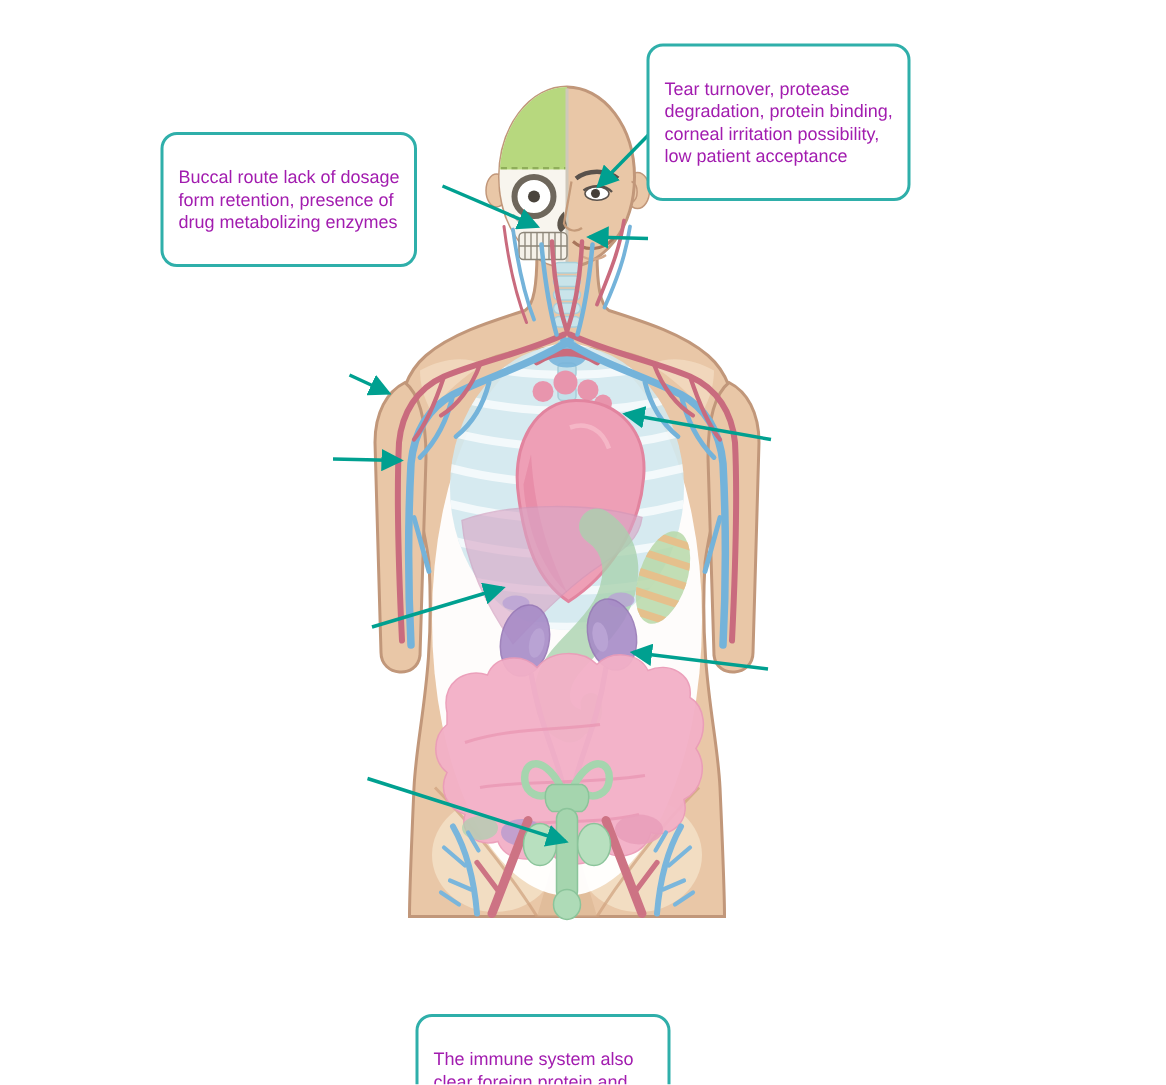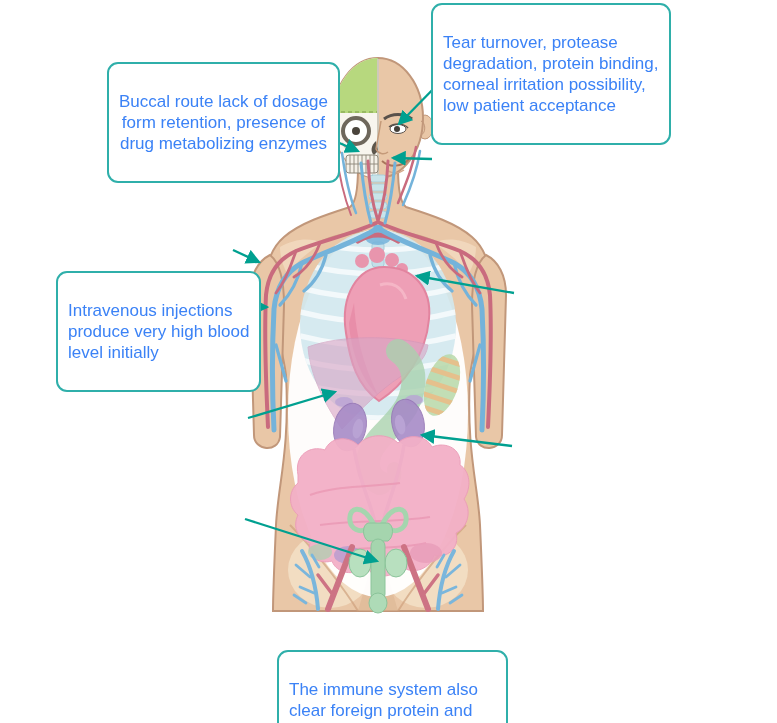--- a/index.html
+++ b/index.html
@@ -5,32 +5,33 @@
   html,body{margin:0;padding:0;background:#fff;}
   .scene{position:relative;width:777px;height:723px;background:#ffffff;overflow:hidden;
          font-family:"Liberation Sans","DejaVu Sans",sans-serif;}
   .layer{position:absolute;left:0;top:0;}
   .callout{
     position:absolute;
     background:#ffffff;
     border:2.5px solid #2fafaa;
     border-radius:11px;
     padding:6px 10px;
-    font-size:17px;
+    font-size:12px;
     line-height:1.24;
-    color:#3b82f6;
+    color:#a21caf;
     white-space:pre-line;
     width:max-content;
     max-width:260px;
     z-index:30;
+    margin-top:26px;
   }
   .callout p{margin:0;white-space:pre-line;}
   
   .c-ocular      {left:431px; top:3px;}
-  .c-buccal      {left:107px; top:62px;text-align:center;}
+  .c-buccal      {left:107px; top:62px;}
   .c-subcut      {left:4px;   top:150px;}
   .c-oral        {left:430px; top:116px;}
   .c-iv          {left:56px;  top:271px;}
   .c-pulmonary   {left:510px; top:243px;}
   .c-hepatic     {left:35px;  top:381px;}
   .c-renal       {left:508px; top:403px;}
   .c-rectal      {left:45px;  top:480px;}
   .c-immune      {left:277px; top:650px;}
   #arrows{z-index:20;pointer-events:none;}
   #body-art{left:230px;top:55px;z-index:10;}
@@ -319,24 +320,19 @@
     <p>Tear turnover, protease
 degradation, protein binding,
 corneal irritation possibility,
 low patient acceptance</p>
   </div>
   <div class="callout c-buccal">
     <p>Buccal route lack of dosage
 form retention, presence of
 drug metabolizing enzymes</p>
   </div>
-  <div class="callout c-iv">
-    <p>Intravenous injections
-produce very high blood
-level initially</p>
-  </div>
   <div class="callout c-immune">
     <p>The immune system also
 clear foreign protein and
 may cause severe peptides</p>
   </div>
 
 </div>
 
 </body></html>

